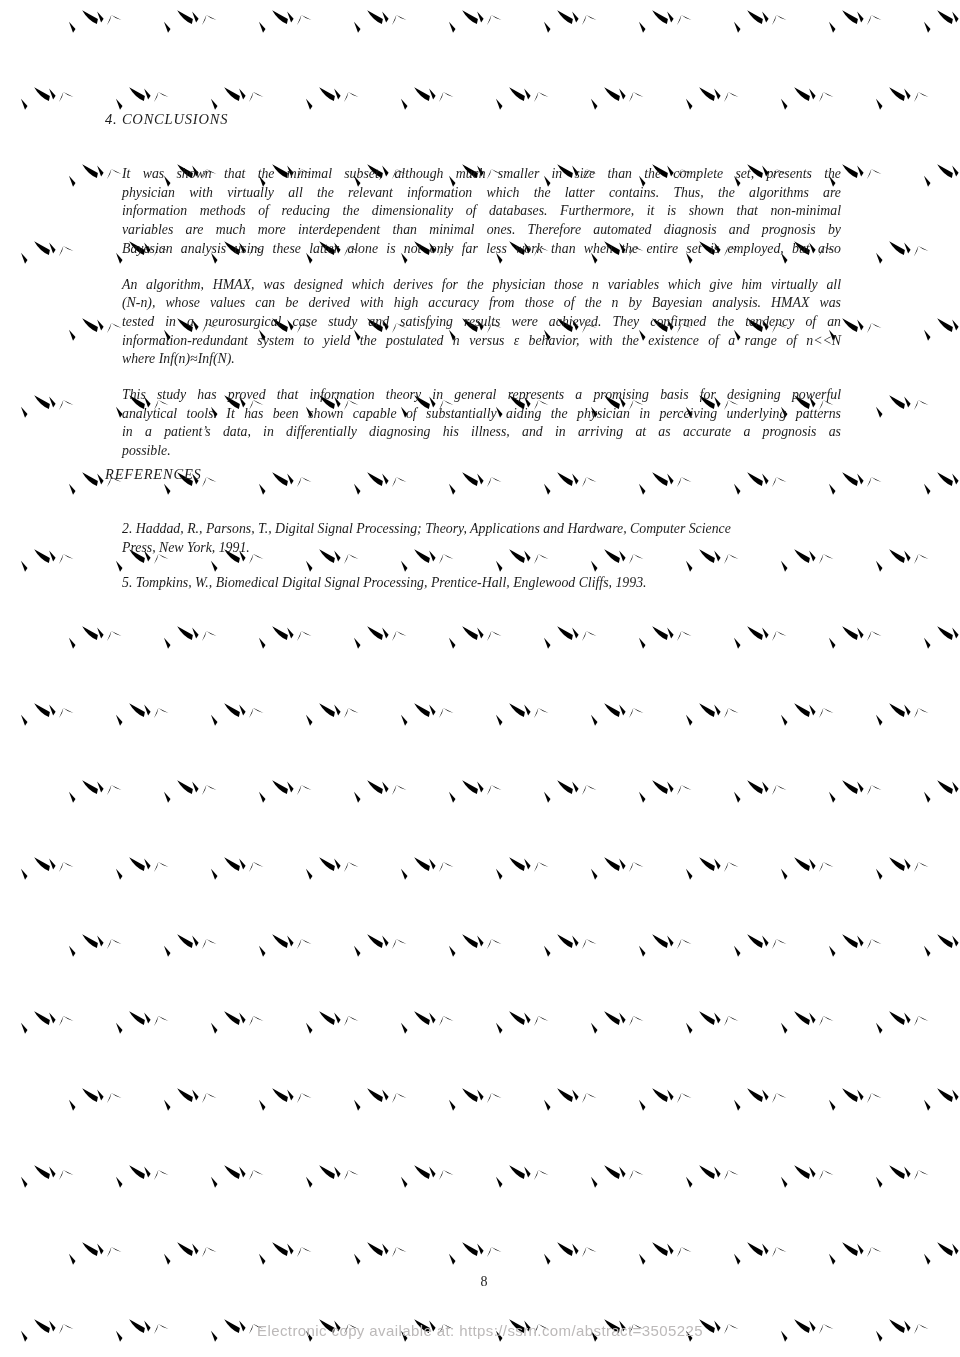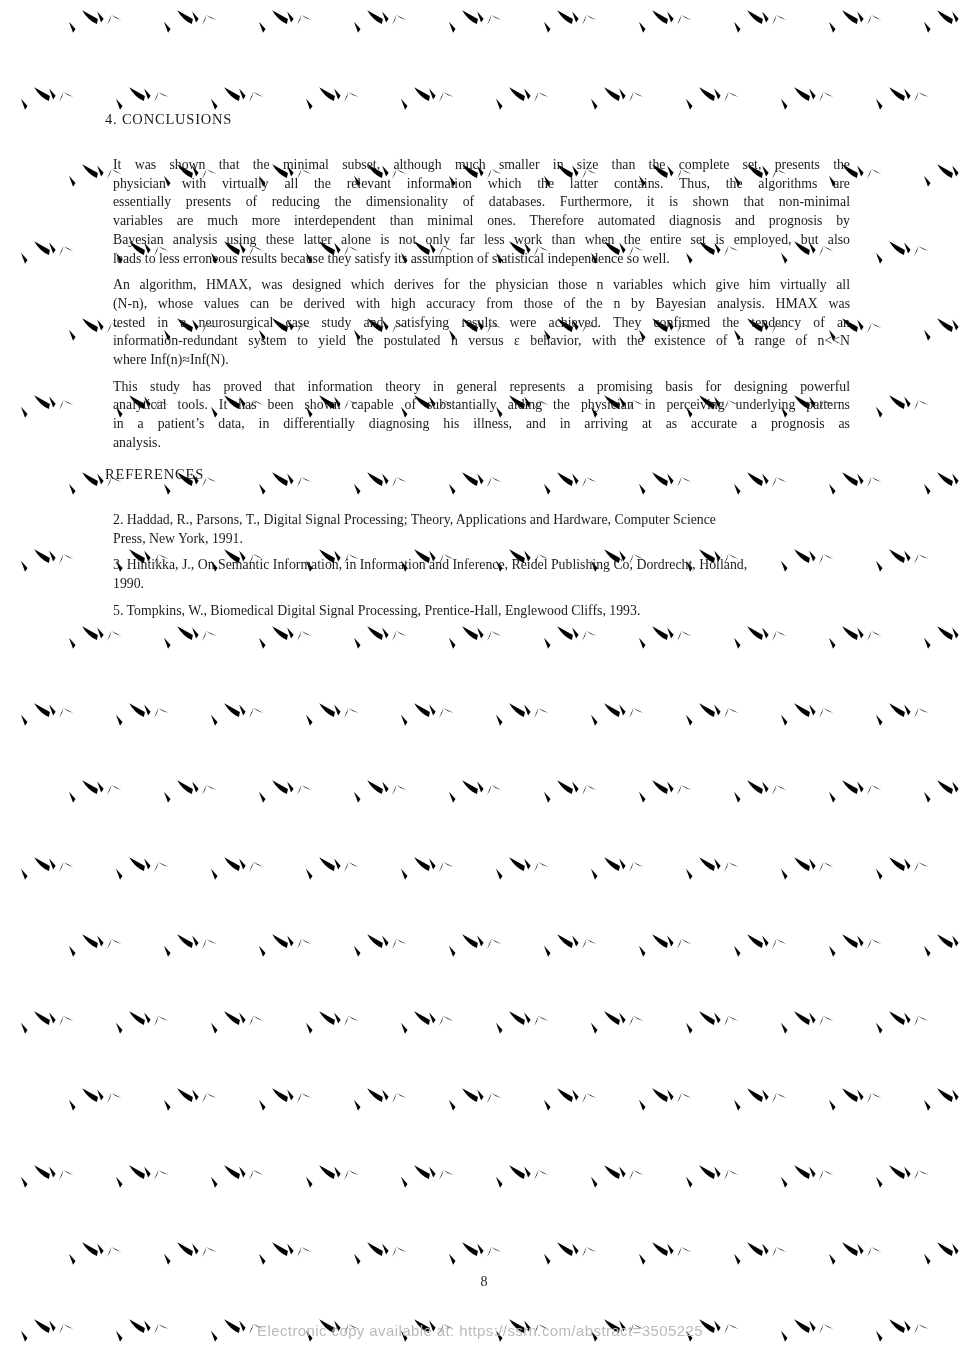--- a/index.html
+++ b/index.html
@@ -30,35 +30,36 @@
   
   .doc-layer { position: absolute; inset: 0; z-index: 1; }
 
   .section-heading {
     position: absolute;
     left: 105px;
     font-size: 14.5px;
     line-height: 18.7px;
     letter-spacing: 0.8px;
     white-space: nowrap;
+    font-style: italic;
   }
   #conclusions-heading { top: 110px; }
   #references-heading  { top: 465px; }
 
   .text-block {
     position: absolute;
     left: 105px;
     width: 753px;
     font-size: 13.8px;
     line-height: 18.7px;
   }
   #conclusions-paragraphs { top: 148px; }
   #references-list { top: 503px; width: 760px; }
 
-  .para { margin: 8px; }
+  .para { margin: 17px; font-style: italic; }
   .line { text-align: left; }
   .line.fill { text-align: justify; text-align-last: justify; }
 
   .page-number {
     position: absolute;
     top: 1274px; left: 0;
     width: 968px;
     text-align: center;
     font-size: 14px;
   }
@@ -651,52 +652,47 @@
   </div>
 
 <div class="doc-layer">
 
   <div class="section-heading" id="conclusions-heading">4. CONCLUSIONS</div>
 
   <div class="text-block" id="conclusions-paragraphs">
       <div class="para">
         <div class="line fill">It was shown that the minimal subset, although much smaller in size than the complete set, presents the</div>
         <div class="line fill">physician with virtually all the relevant information which the latter contains.  Thus, the algorithms are</div>
-        <div class="line fill">essentially presents of reducing the dimensionality of databases.  Furthermore, it is shown that non-minimal</div>
+        <div class="line fill">information methods of reducing the dimensionality of databases.  Furthermore, it is shown that non-minimal</div>
         <div class="line fill">variables are much more interdependent than minimal ones.  Therefore automated diagnosis and prognosis by</div>
         <div class="line fill">Bayesian analysis using these latter alone is not only far less work than when the entire set is employed, but also</div>
-        <div class="line">leads to less erroneous results because they satisfy its assumption of statistical independence so well.</div>
       </div>
       <div class="para">
         <div class="line fill">An algorithm, HMAX, was designed which derives for the physician those n variables which give him virtually all</div>
         <div class="line fill">(N-n), whose values can be derived with high accuracy from those of the n by Bayesian analysis.  HMAX was</div>
         <div class="line fill">tested in a neurosurgical case study and satisfying results were achieved.  They confirmed the tendency of an</div>
         <div class="line fill">information-redundant system to yield the postulated n versus ε behavior, with the existence of a range of n&lt;&lt;N</div>
         <div class="line">where Inf(n)≈Inf(N).</div>
       </div>
       <div class="para">
         <div class="line fill">This study has proved that information theory in general represents a promising basis for designing powerful</div>
         <div class="line fill">analytical tools.  It has been shown capable of substantially aiding the physician in perceiving underlying patterns</div>
         <div class="line fill">in a patient’s data, in differentially diagnosing his illness, and in arriving at as accurate a prognosis as</div>
-        <div class="line">analysis.</div>
+        <div class="line">possible.</div>
       </div>
     </div>
 
   <div class="section-heading" id="references-heading">REFERENCES</div>
 
   <div class="text-block" id="references-list">
       <div class="para">
         <div class="line">2. Haddad, R., Parsons, T., Digital Signal Processing; Theory, Applications and Hardware, Computer Science</div>
         <div class="line">Press, New York, 1991.</div>
       </div>
       <div class="para">
-        <div class="line">3. Hintikka, J., On Semantic Information, in Information and Inference, Reidel Publishing Co, Dordrecht, Holland,</div>
-        <div class="line">1990.</div>
-      </div>
-      <div class="para">
         <div class="line">5. Tompkins, W., Biomedical Digital Signal Processing, Prentice-Hall, Englewood Cliffs, 1993.</div>
       </div>
     </div>
 
   <div class="page-number">8</div>
 
   <div class="ssrn-footer">Electronic copy available at: https://ssrn.com/abstract=3505225</div>
 
 </div>
 

